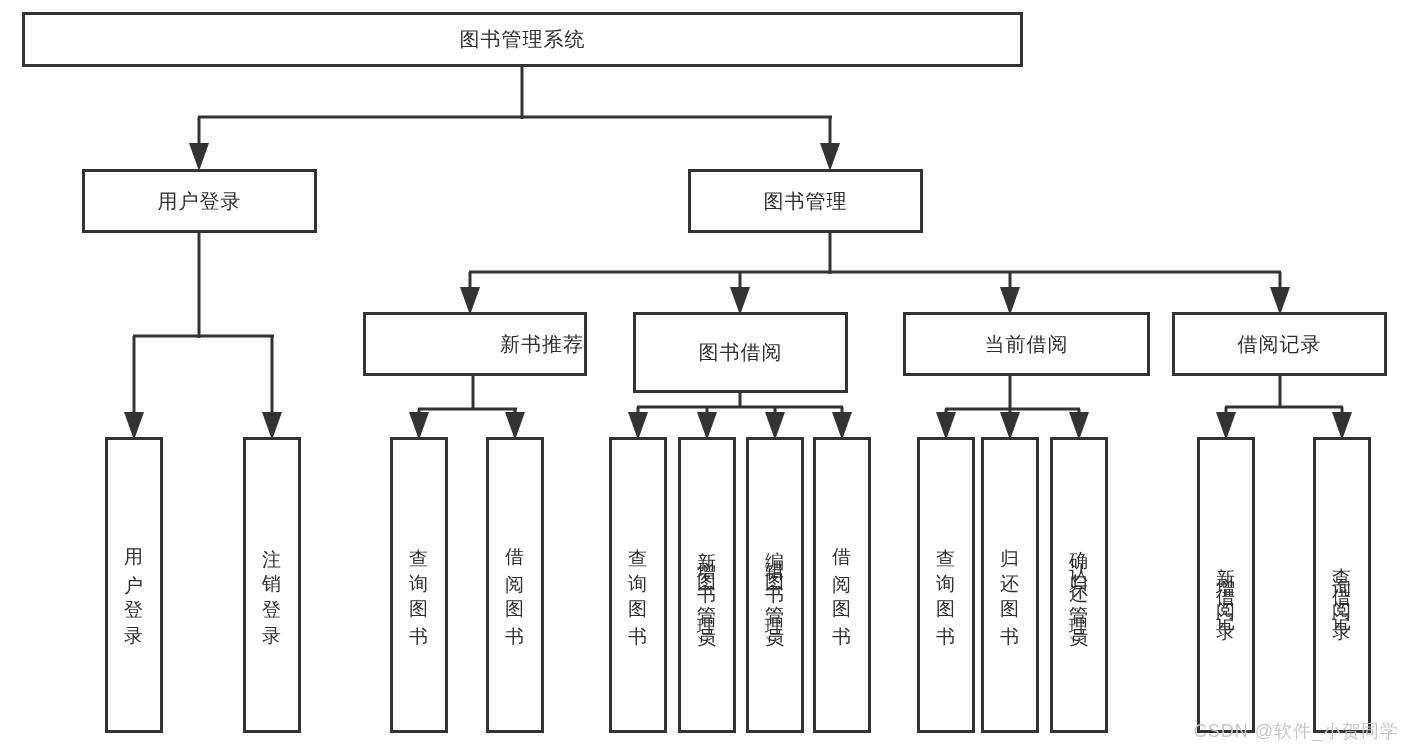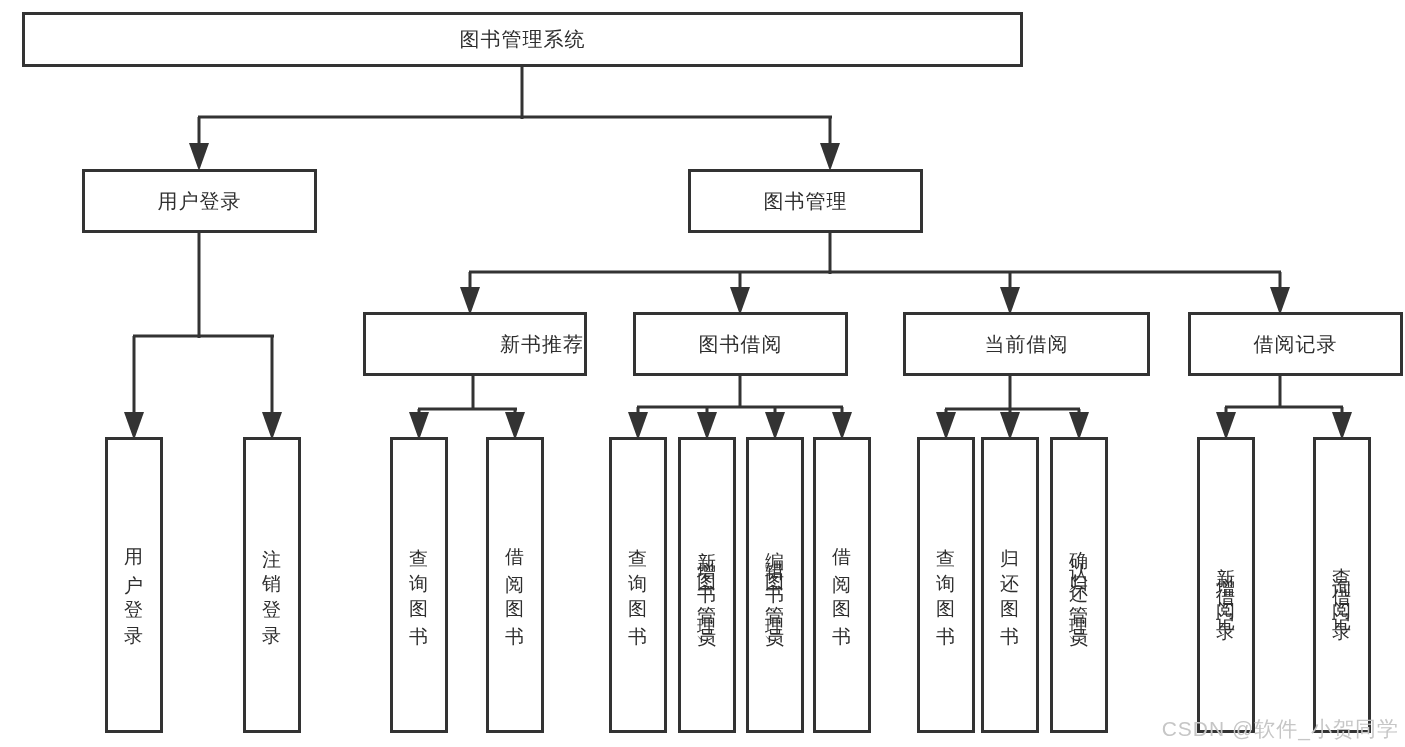--- a/index.html
+++ b/index.html
@@ -38,38 +38,38 @@
   }
   .ls-wide .label { letter-spacing: 26px; }
   .ls-mid  .label { letter-spacing: 11px; }
   
   .n-root  { left: 22px;   top: 12px;  width: 1001px; height: 55px; text-align: center; }
   
   .n-login { left: 82px;   top: 169px; width: 235px;  height: 64px; }
   .n-mgmt  { left: 688px;  top: 169px; width: 235px;  height: 64px; }
   
   .n-l3a   { left: 363px;  top: 312px; width: 224px;  height: 64px; justify-content: flex-end; }
-  .n-l3b   { left: 633px;  top: 312px; width: 215px;  height: 64px; }
+  .n-l3b   { left: 633px;  top: 312px; width: 215px;  height: 81px; }
   .n-l3c   { left: 903px;  top: 312px; width: 247px;  height: 64px; }
-  .n-l3d   { left: 1172px; top: 312px; width: 215px;  height: 64px; margin-left: 16px; }
+  .n-l3d   { left: 1172px; top: 312px; width: 215px;  height: 64px; }
   
   .tall    { top: 437px; width: 58px; height: 296px; }
   .n-t01 { left: 105px; }  .n-t02 { left: 243px; }
   .n-t03 { left: 390px; }  .n-t04 { left: 486px; }
   .n-t05 { left: 609px; }  .n-t06 { left: 678px; }
   .n-t07 { left: 746px; }  .n-t08 { left: 813px; }
   .n-t09 { left: 917px; }  .n-t10 { left: 981px; }
   .n-t11 { left: 1050px; } .n-t12 { left: 1197px; }
   .n-t13 { left: 1313px; }
   .watermark {
     position: absolute;
     right: 6px;
     bottom: 4px;
     color: #c6c6c6;
-    font-size: 21px;
+    font-size: 18px;
     letter-spacing: 1px;
     white-space: nowrap;
   }
 </style>
 </head>
 <body>
 
 <div class="canvas">
 
   <svg class="connectors" viewBox="0 0 1405 747" xmlns="http://www.w3.org/2000/svg">

